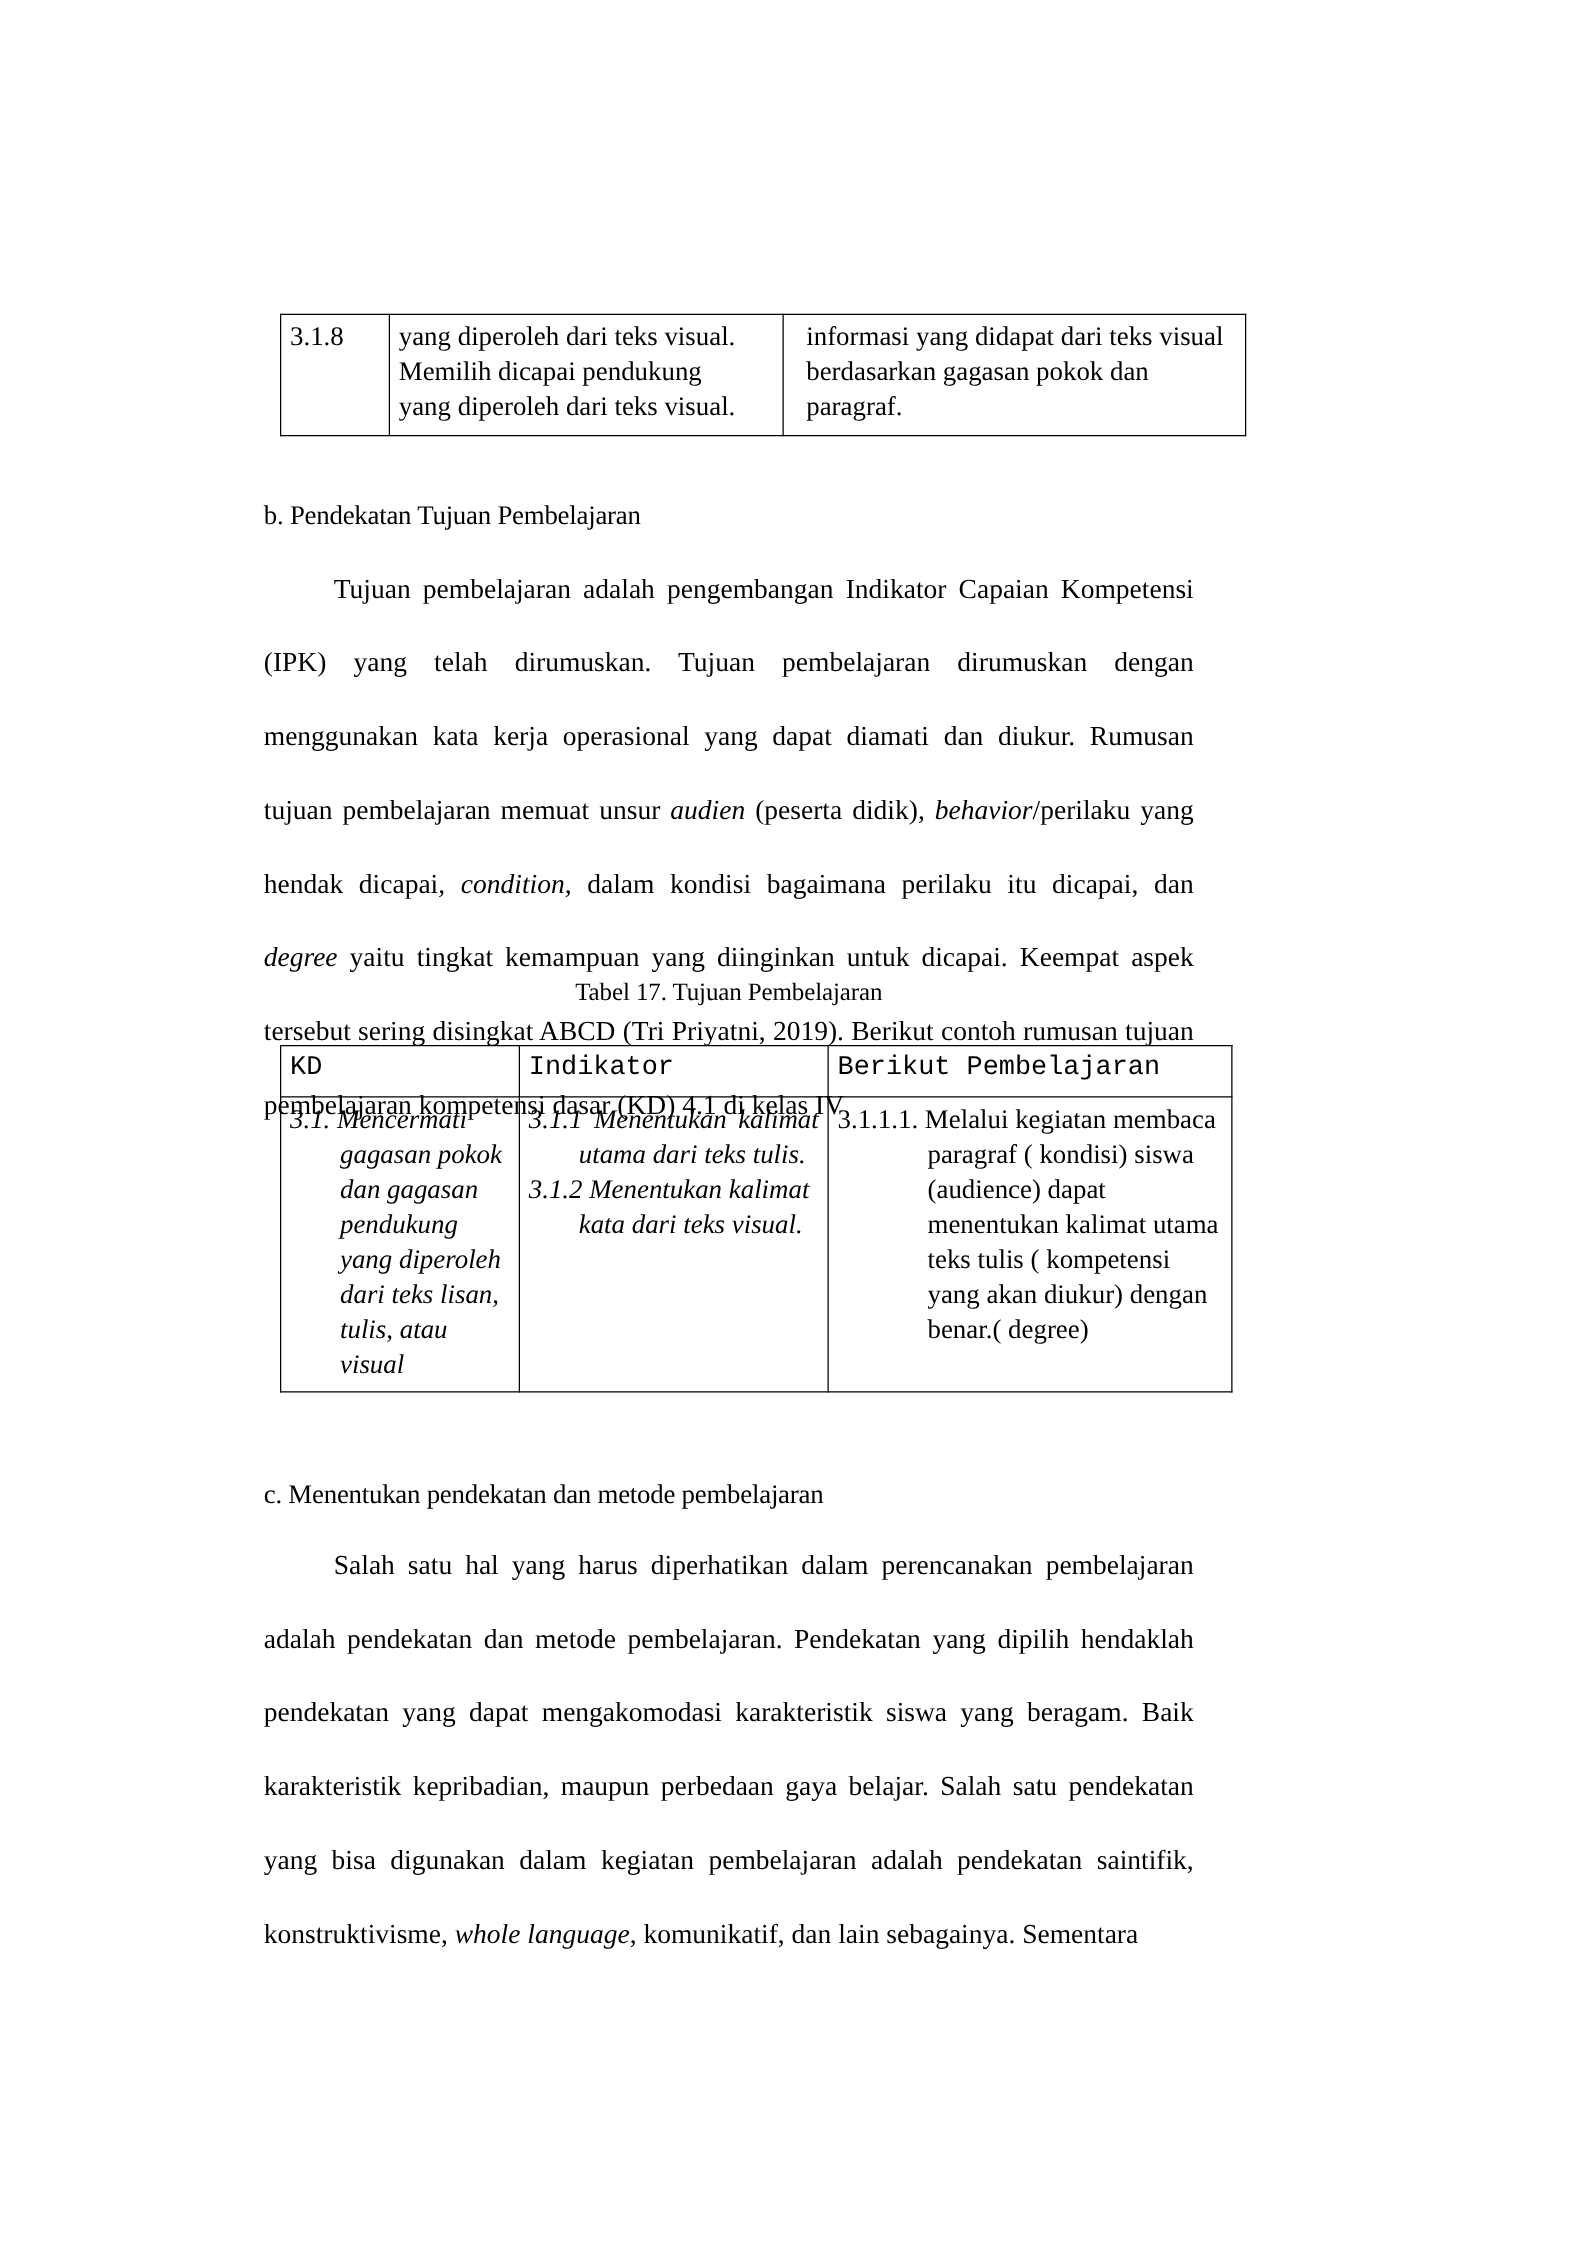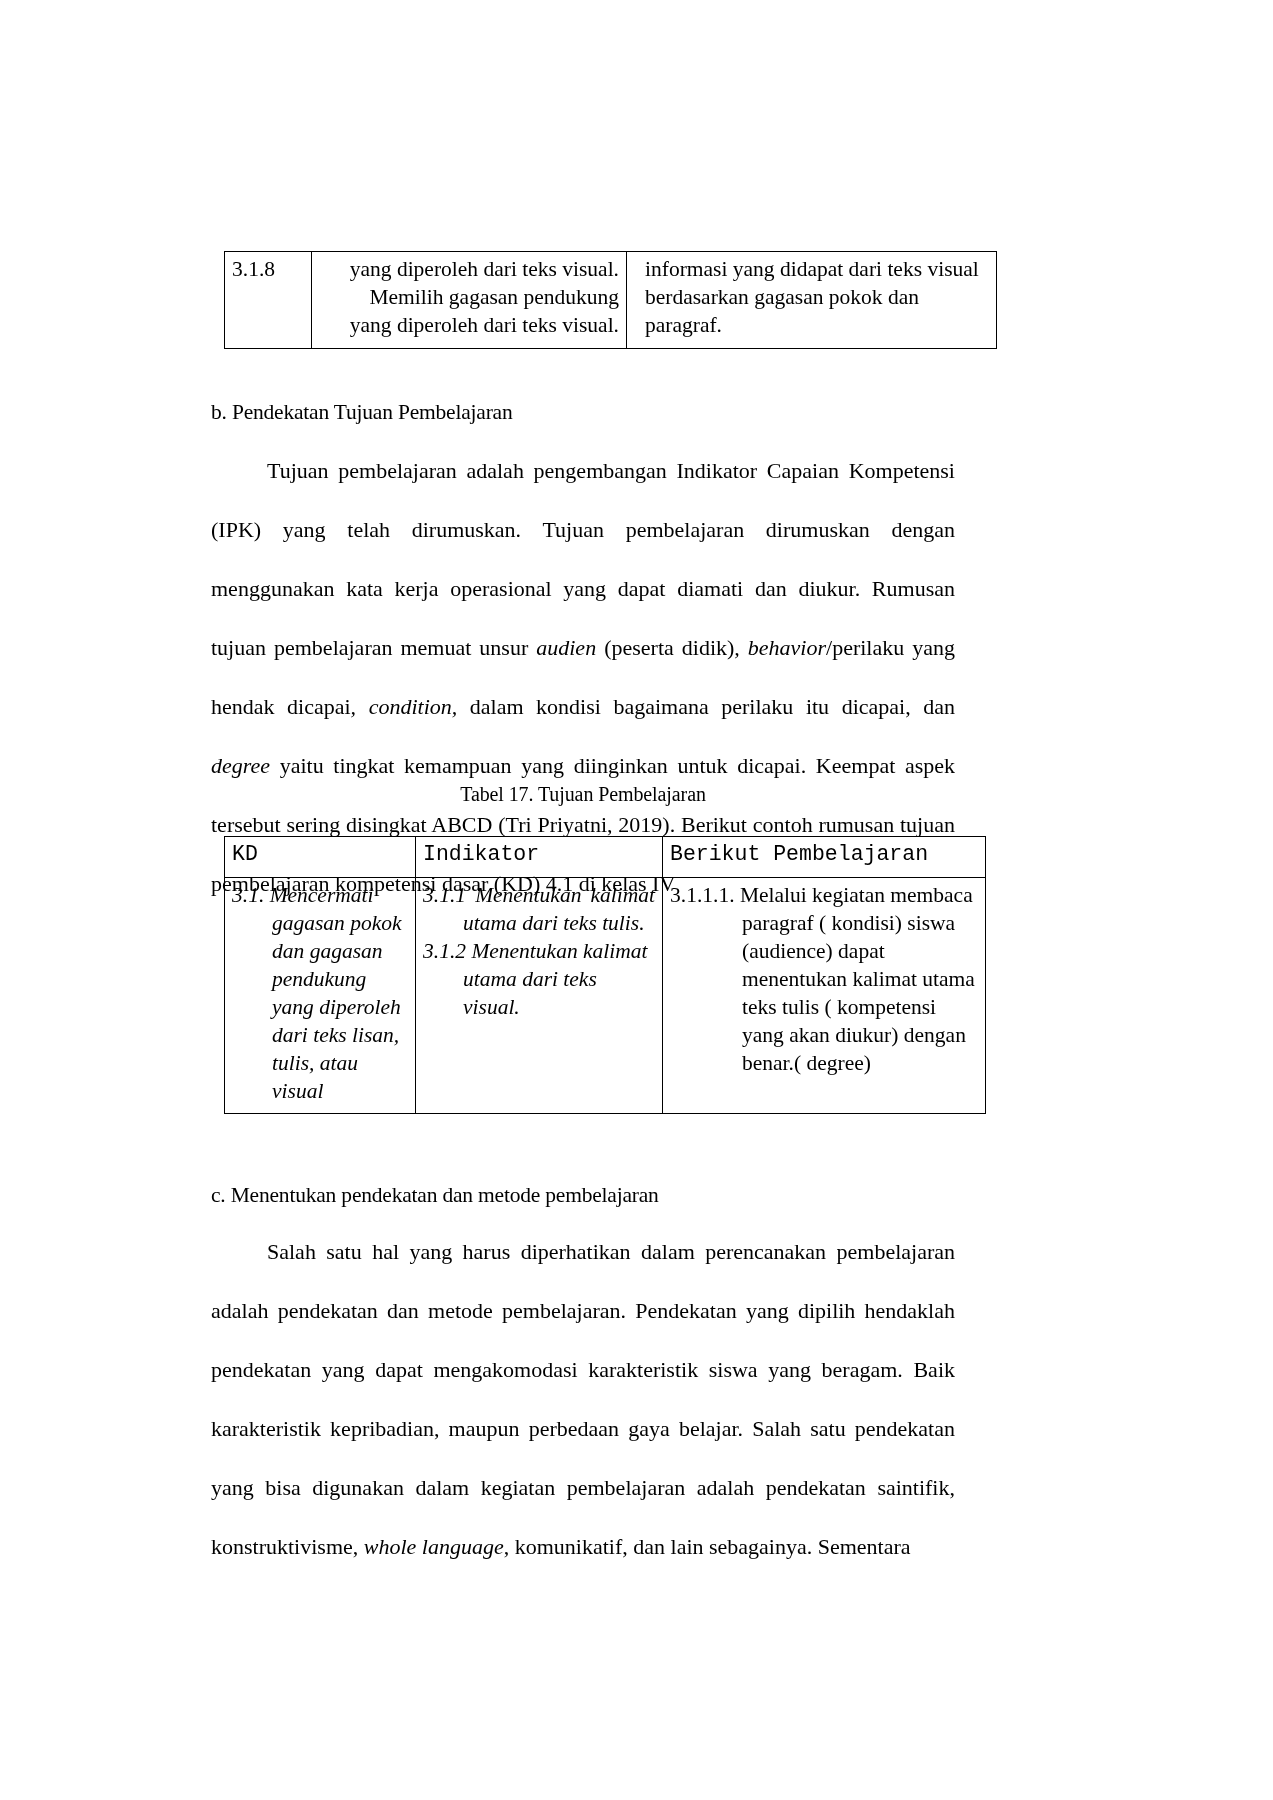--- a/index.html
+++ b/index.html
@@ -67,21 +67,20 @@
   }
   .tt-body {
     width: 300px;
   }
   .tt-right {
     width: 344px;
     padding-left: 18px !important;
   }
   .ind-line {
     display: block;
-    text-align: right;
   }
 
   
   .sec-heading {
     position: absolute;
     left: 0px;
     width: 744px;
     font-size: 21.5px;
     font-family: "Liberation Sans Narrow", "Liberation Serif", serif;
     letter-spacing: -0.2px;
@@ -167,21 +166,21 @@
     <div class="table-top">
       <table class="doc-table">
         <tbody>
           <tr>
             <td class="tt-num">
               <span class="spacer-line">&nbsp;</span>
               <span>3.1.8</span>
             </td>
             <td class="tt-body">
               <span class="ind-line">yang diperoleh dari teks visual.</span>
-              <span class="ind-line">Memilih gagasan pendukung</span>
+              <span class="ind-line">Memilih dicapai pendukung</span>
               <span class="ind-line">yang diperoleh dari teks visual.</span>
             </td>
             <td class="tt-right">
               <span>informasi yang didapat dari teks visual berdasarkan gagasan pokok dan paragraf.</span>
             </td>
           </tr>
         </tbody>
       </table>
     </div>
 
@@ -207,21 +206,21 @@
             <td class="col-kd">
               <p class="cellpar indent-sm">3.1. Mencermati gagasan pokok dan gagasan pendukung yang diperoleh dari teks lisan, tulis, atau visual</p>
             </td>
             <td class="col-ind">
               <p class="cellpar indent-sm just">
                 <span class="nowrapnum">3.1.1</span>
                 <span>Menentukan kalimat utama dari teks tulis.</span>
               </p>
               <p class="cellpar indent-sm">
                 <span class="nowrapnum">3.1.2</span>
-                <span>Menentukan kalimat utama dari teks visual.</span>
+                <span>Menentukan kalimat kata dari teks visual.</span>
               </p>
             </td>
             <td class="col-tuj">
               <p class="cellpar indent-lg">
                 <span class="nowrapnum">3.1.1.1.</span>
                 <span>Melalui kegiatan membaca paragraf ( kondisi) siswa (audience) dapat menentukan kalimat utama teks tulis ( kompetensi yang akan diukur) dengan benar.( degree)</span>
               </p>
             </td>
           </tr>
         </tbody>

